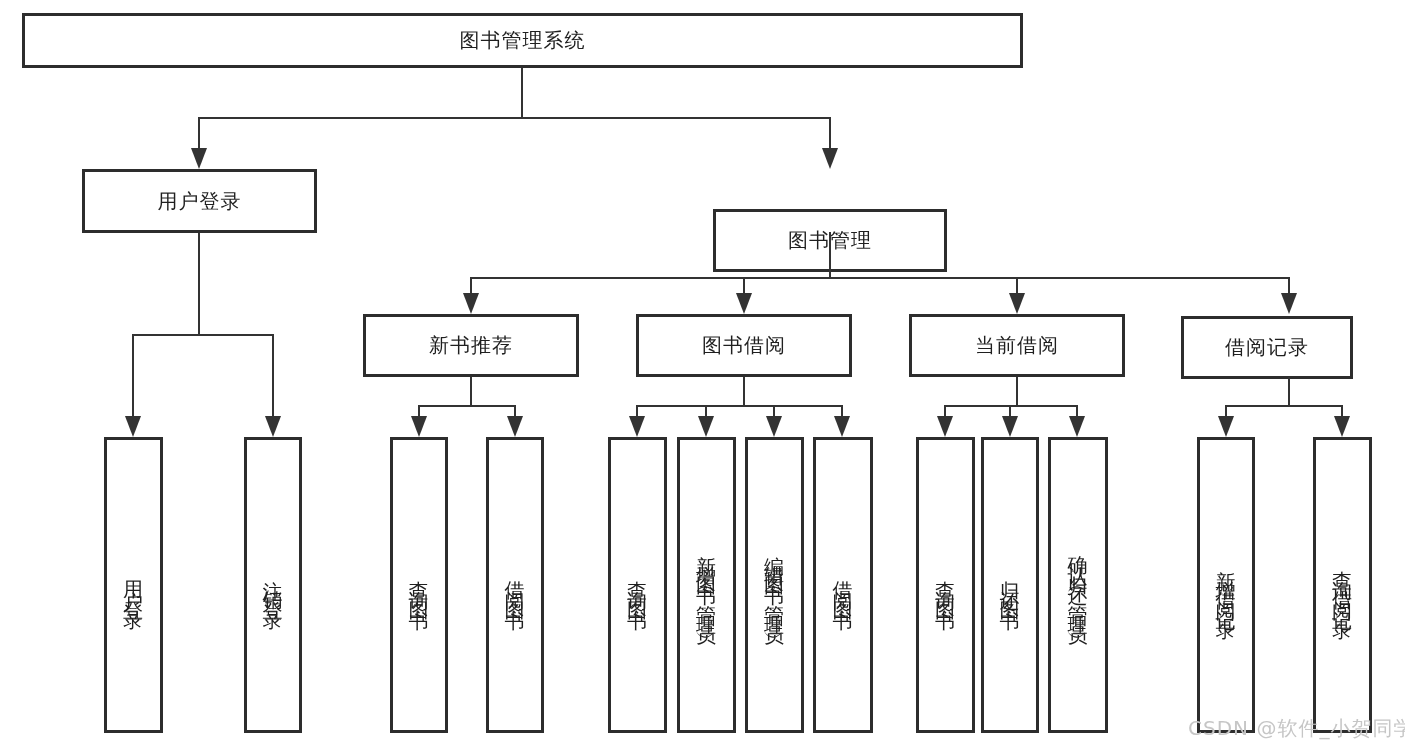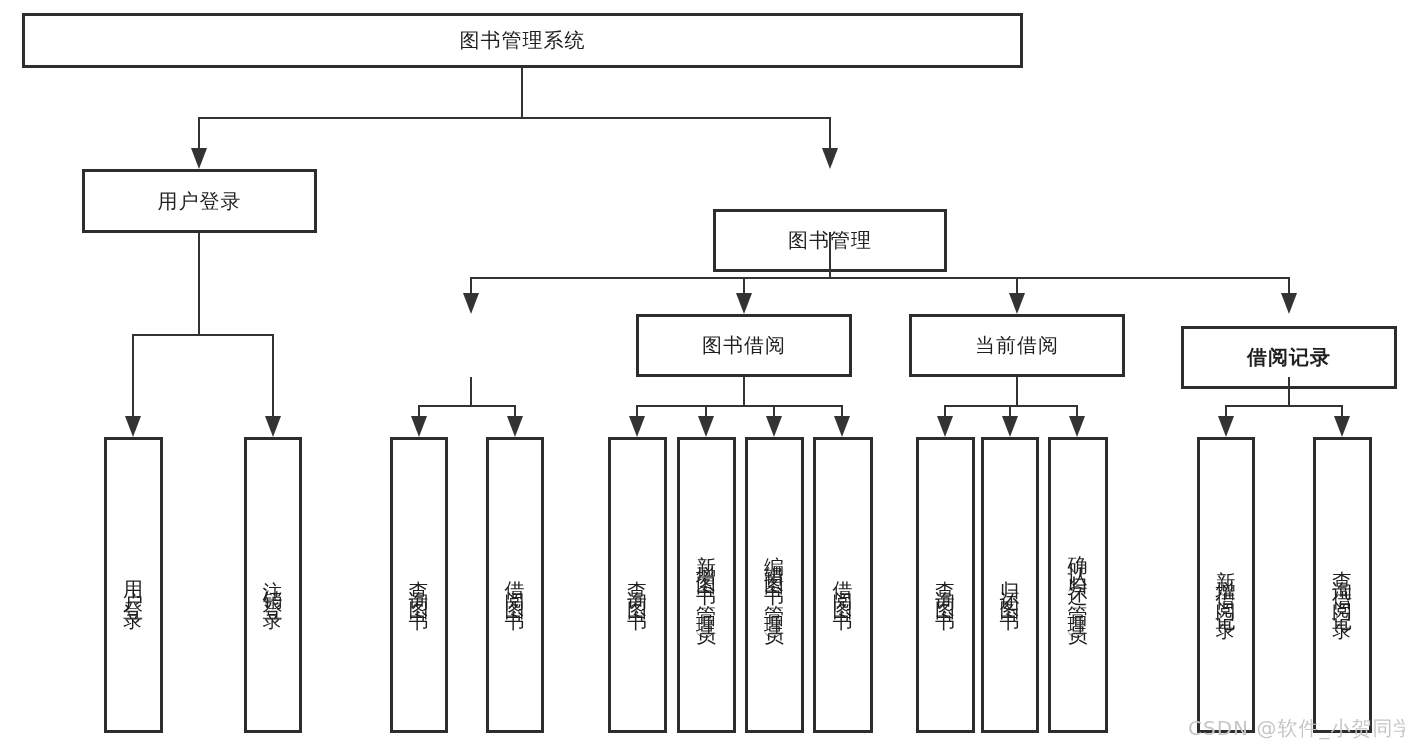--- a/index.html
+++ b/index.html
@@ -66,23 +66,24 @@
   <div class="hline" style="left:470px;top:277px;width:820px;"></div>
   <div class="vline" style="left:470px;top:277px;height:17px;"></div>
   <div class="ahead" style="left:463px;top:293px;"></div>
   <div class="vline" style="left:743px;top:277px;height:17px;"></div>
   <div class="ahead" style="left:736px;top:293px;"></div>
   <div class="vline" style="left:1016px;top:277px;height:17px;"></div>
   <div class="ahead" style="left:1009px;top:293px;"></div>
   <div class="vline" style="left:1288px;top:277px;height:17px;"></div>
   <div class="ahead" style="left:1281px;top:293px;"></div>
 
+  <div class="hbox" style="left:363px;top:314px;width:216px;height:63px;">新书推荐</div>
   <div class="hbox" style="left:636px;top:314px;width:216px;height:63px;text-align:right;">图书借阅</div>
   <div class="hbox" style="left:909px;top:314px;width:216px;height:63px;">当前借阅</div>
-  <div class="hbox" style="left:1181px;top:326px;width:216px;height:63px;font-weight:bold;">借阅记录</div>
+  <div class="hbox" style="left:1181px;top:316px;width:172px;height:63px;">借阅记录</div>
 
   <div class="vline" style="left:470px;top:377px;height:30px;"></div>
   <div class="hline" style="left:418px;top:405px;width:98px;"></div>
   <div class="vline" style="left:418px;top:405px;height:12px;"></div>
   <div class="ahead" style="left:411px;top:416px;"></div>
   <div class="vline" style="left:514px;top:405px;height:12px;"></div>
   <div class="ahead" style="left:507px;top:416px;"></div>
 
   <div class="vline" style="left:743px;top:377px;height:30px;"></div>
   <div class="hline" style="left:636px;top:405px;width:207px;"></div>

